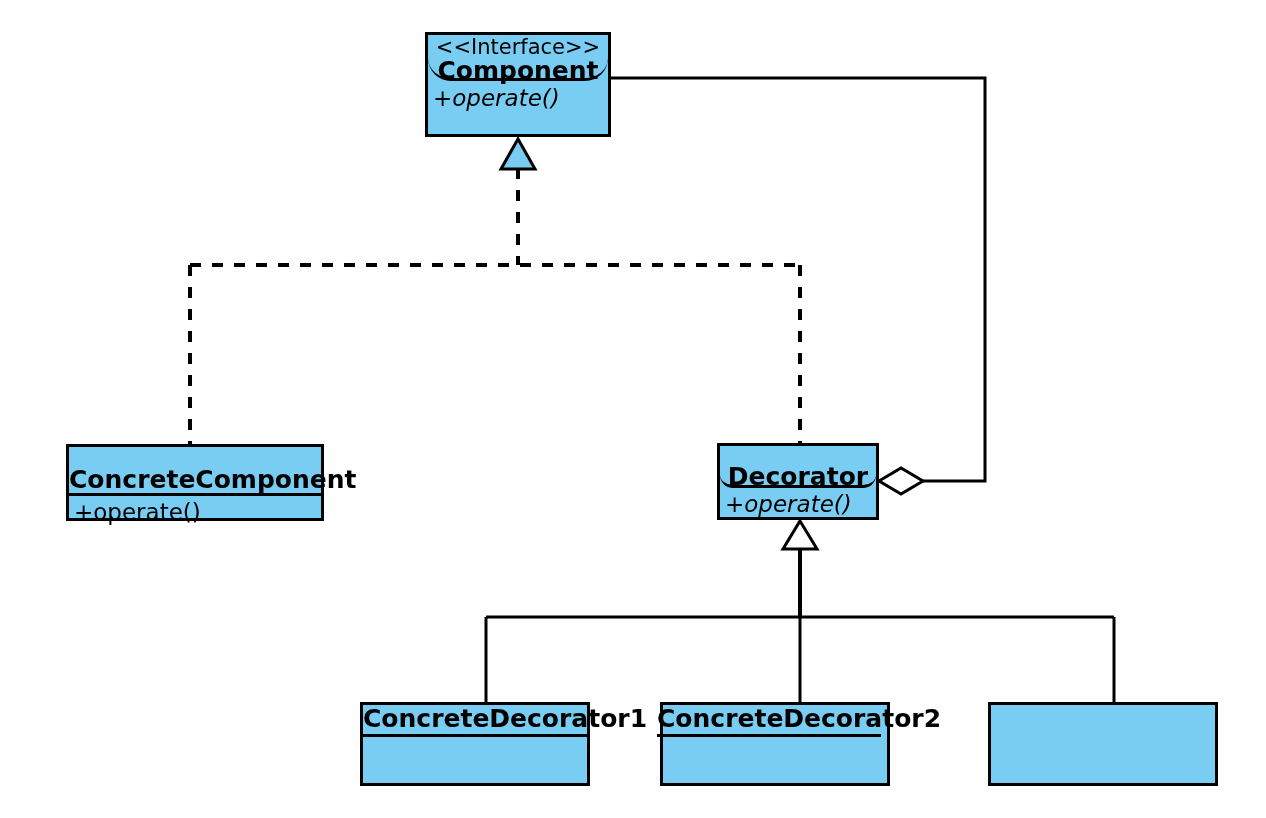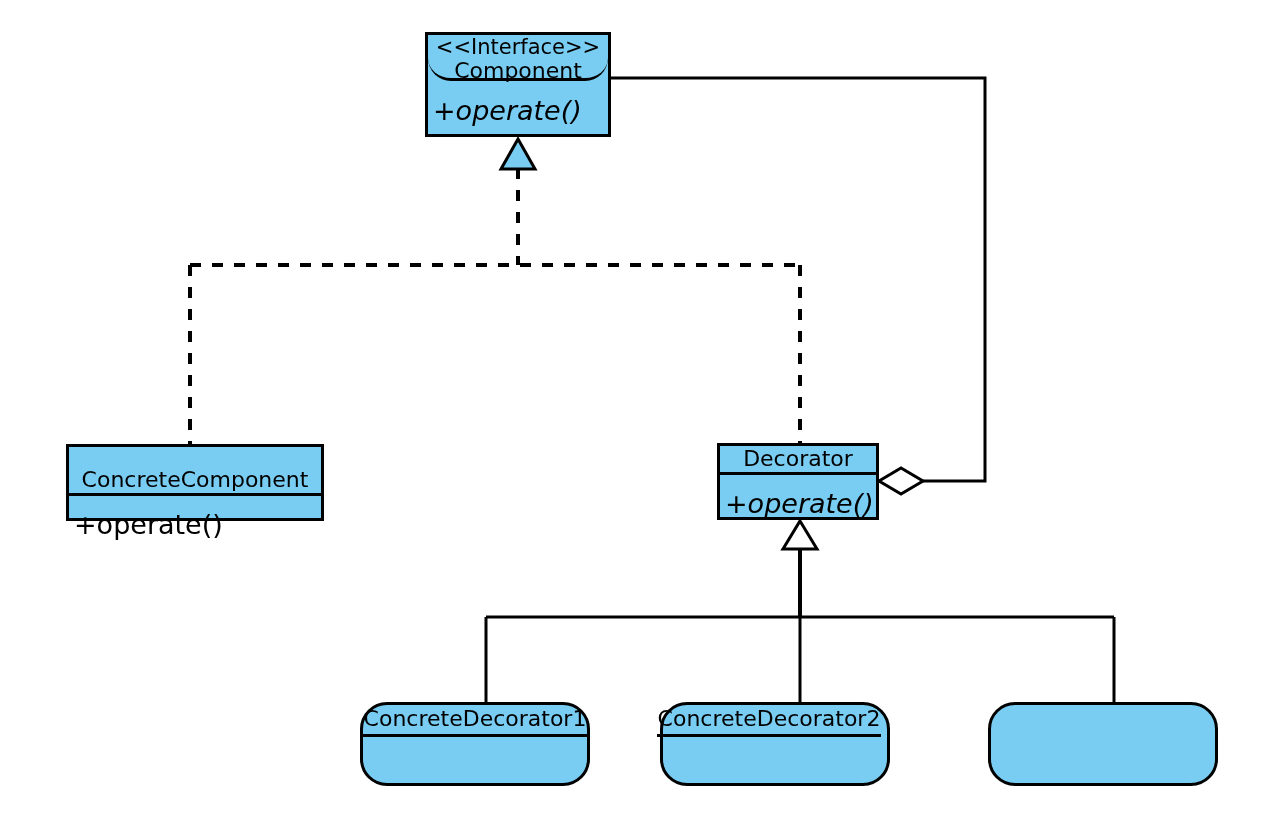--- a/index.html
+++ b/index.html
@@ -41,58 +41,57 @@
     white-space: nowrap;
   }
   .uml-stereotype {
     display: block;
     font-weight: normal;
     font-size: 21px;
     line-height: 23px;
   }
   .uml-name {
     display: block;
-    font-weight: normal;
-    font-size: 22px;
+    font-weight: bold;
+    font-size: 25px;
     line-height: 24px;
   }
   .uml-body {
     box-sizing: border-box;
     color: #000000;
     padding-left: 5px;
     white-space: nowrap;
   }
   .uml-member {
     display: block;
-    font-size: 27px;
+    font-size: 23px;
     line-height: 26px;
     font-weight: normal;
-    margin-top: 13px;
   }
   .uml-member.abstract {
     font-style: italic;
   }
 
   
   #class-component        { left: 425px; top: 32px;  width: 186px; height: 105px; }
   #class-component .uml-header { height: 46px; padding-top: 1px; border-radius: 23px; }
   #class-component .uml-body   { height: 53px; padding-top: 4px; }
 
   
   #class-concrete-component { left: 66px; top: 444px; width: 258px; height: 77px; }
   #class-concrete-component .uml-header { height: 29px; padding-top: 1px; margin-top: 20px; }
   #class-concrete-component .uml-body   { height: 42px; padding-top: 3px; }
 
   
   #class-decorator { left: 717px; top: 443px; width: 162px; height: 77px; }
-  #class-decorator .uml-header { height: 29px; padding-top: 1px; }
+  #class-decorator .uml-header { height: 42px; padding-top: 19px; border-radius: 13px; }
   #class-decorator .uml-body   { height: 42px; padding-top: 3px; }
 
   
-  .uml-leaf { top: 702px; width: 230px; height: 84px; border-radius: 27px; }
+  .uml-leaf { top: 702px; width: 230px; height: 84px; }
   .uml-leaf .uml-header { height: 32px; padding-top: 2px; }
   .uml-leaf .uml-body   { height: 46px; }
   #class-concrete-decorator-1 { left: 360px; }
   #class-concrete-decorator-2 { left: 660px; }
   #class-concrete-decorator-3 { left: 988px; }
   
   #class-concrete-decorator-2 .uml-header { position: relative; left: -6px; }
 </style>
 </head>
 <body>

